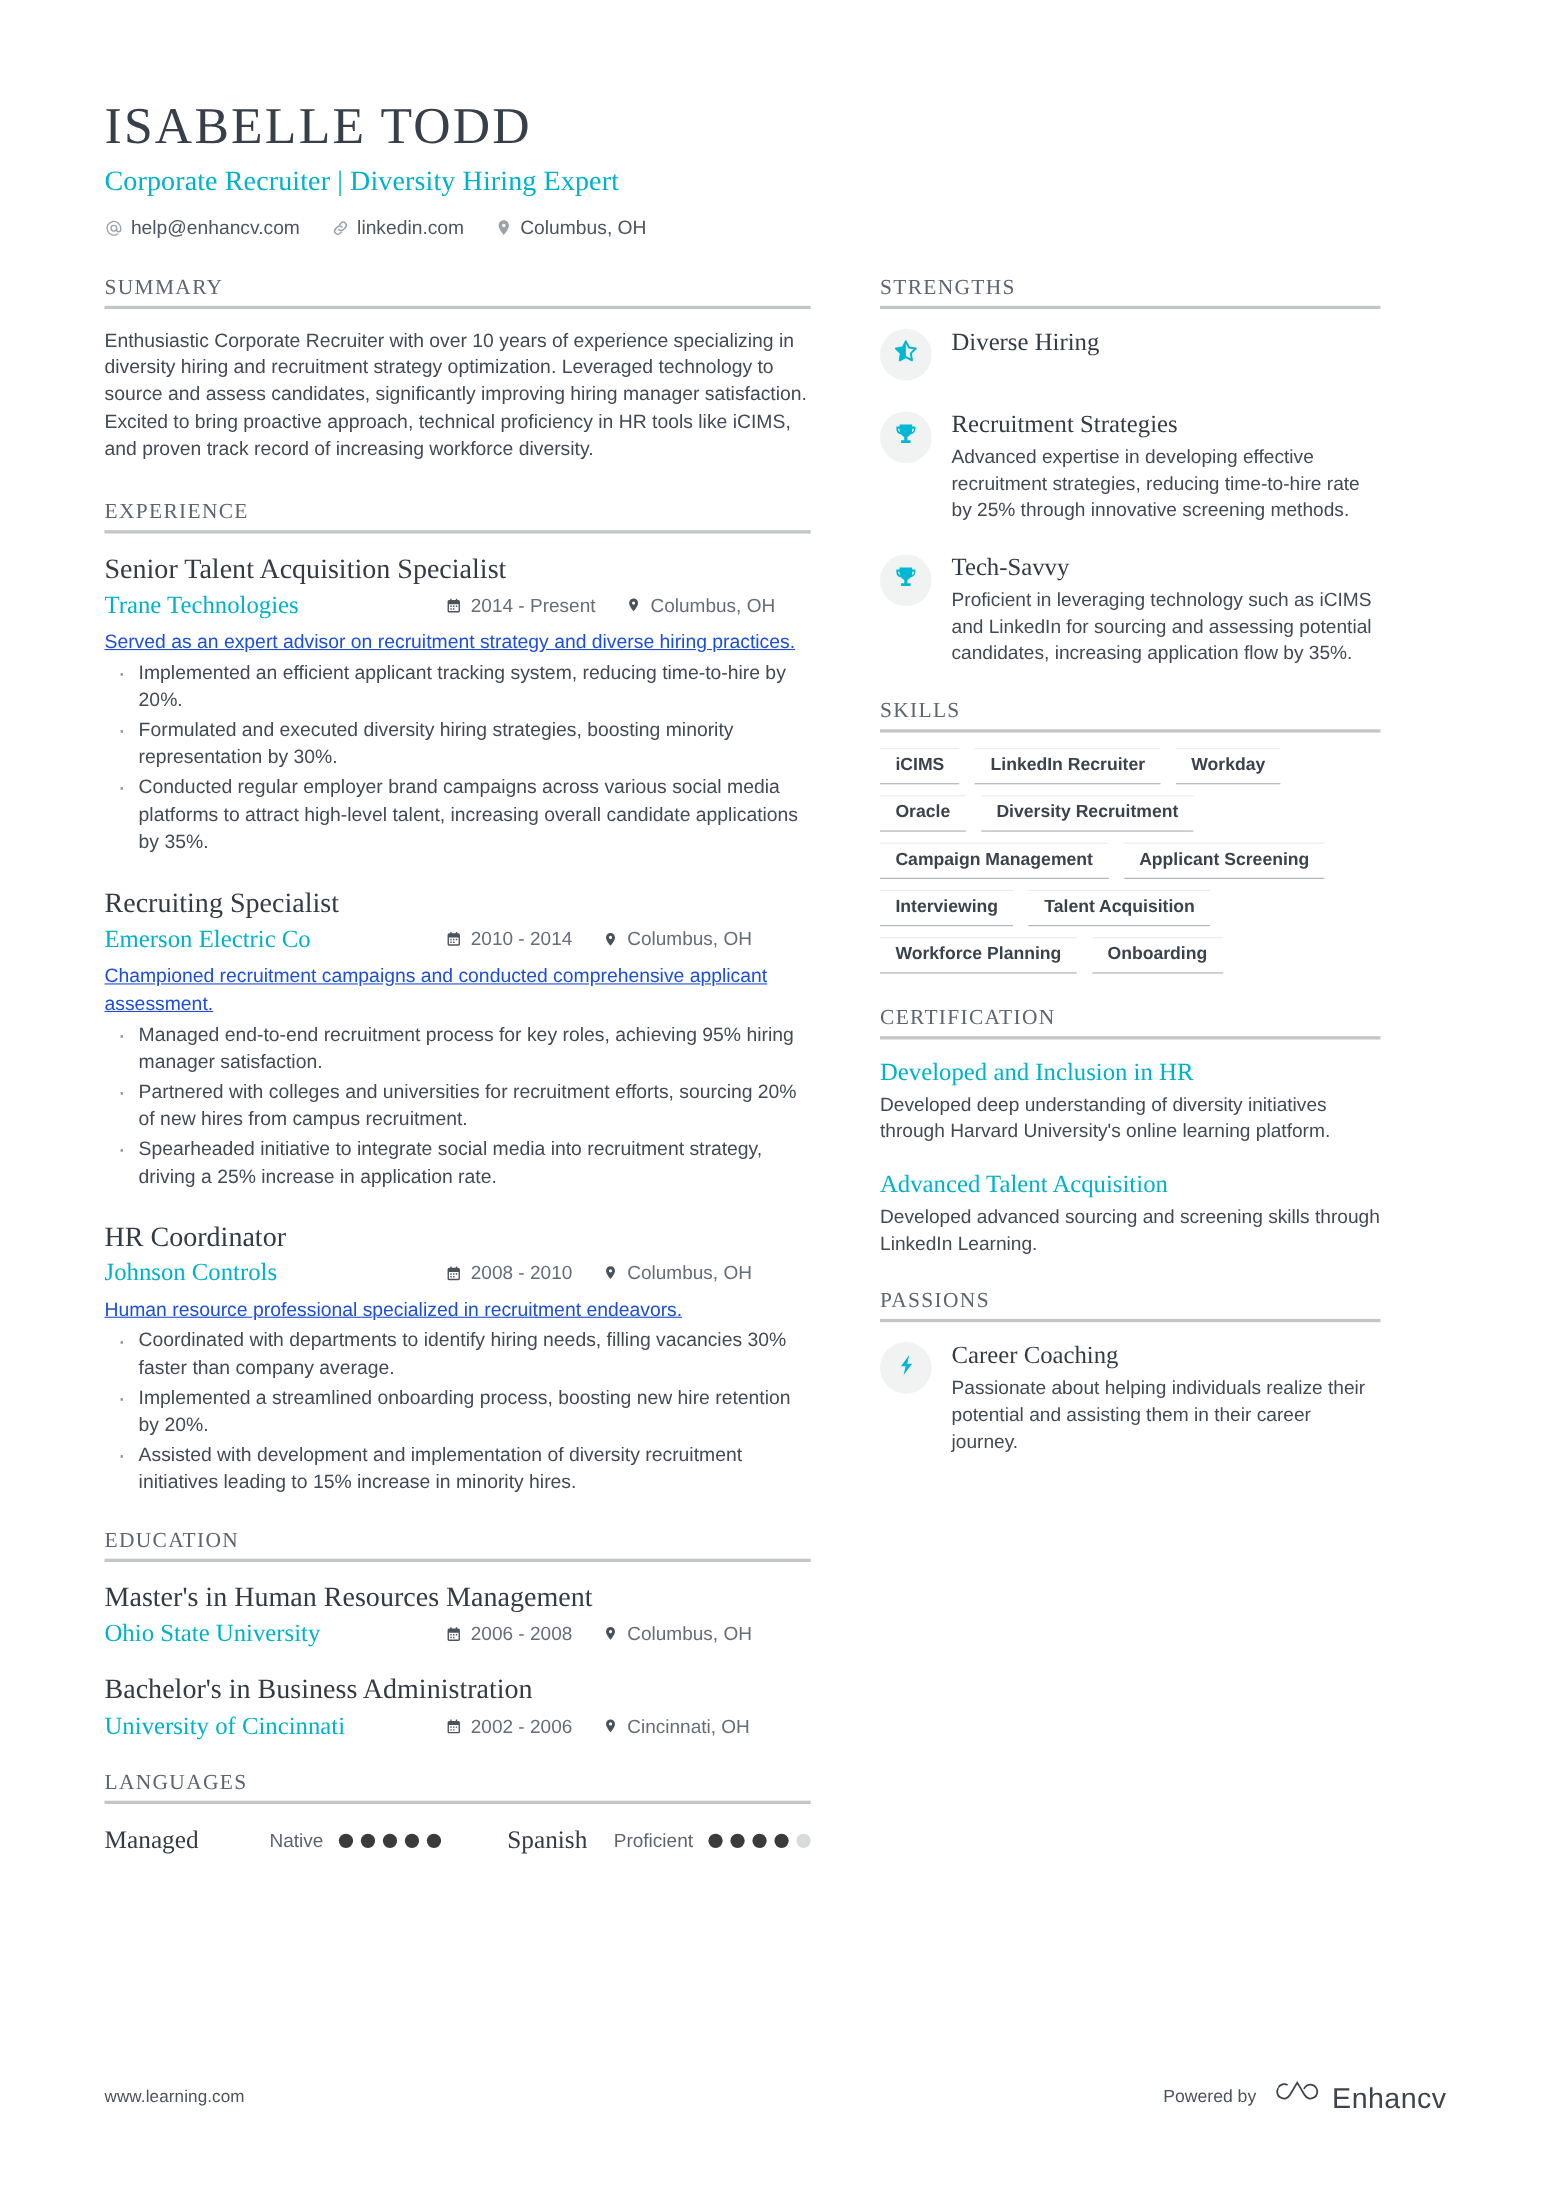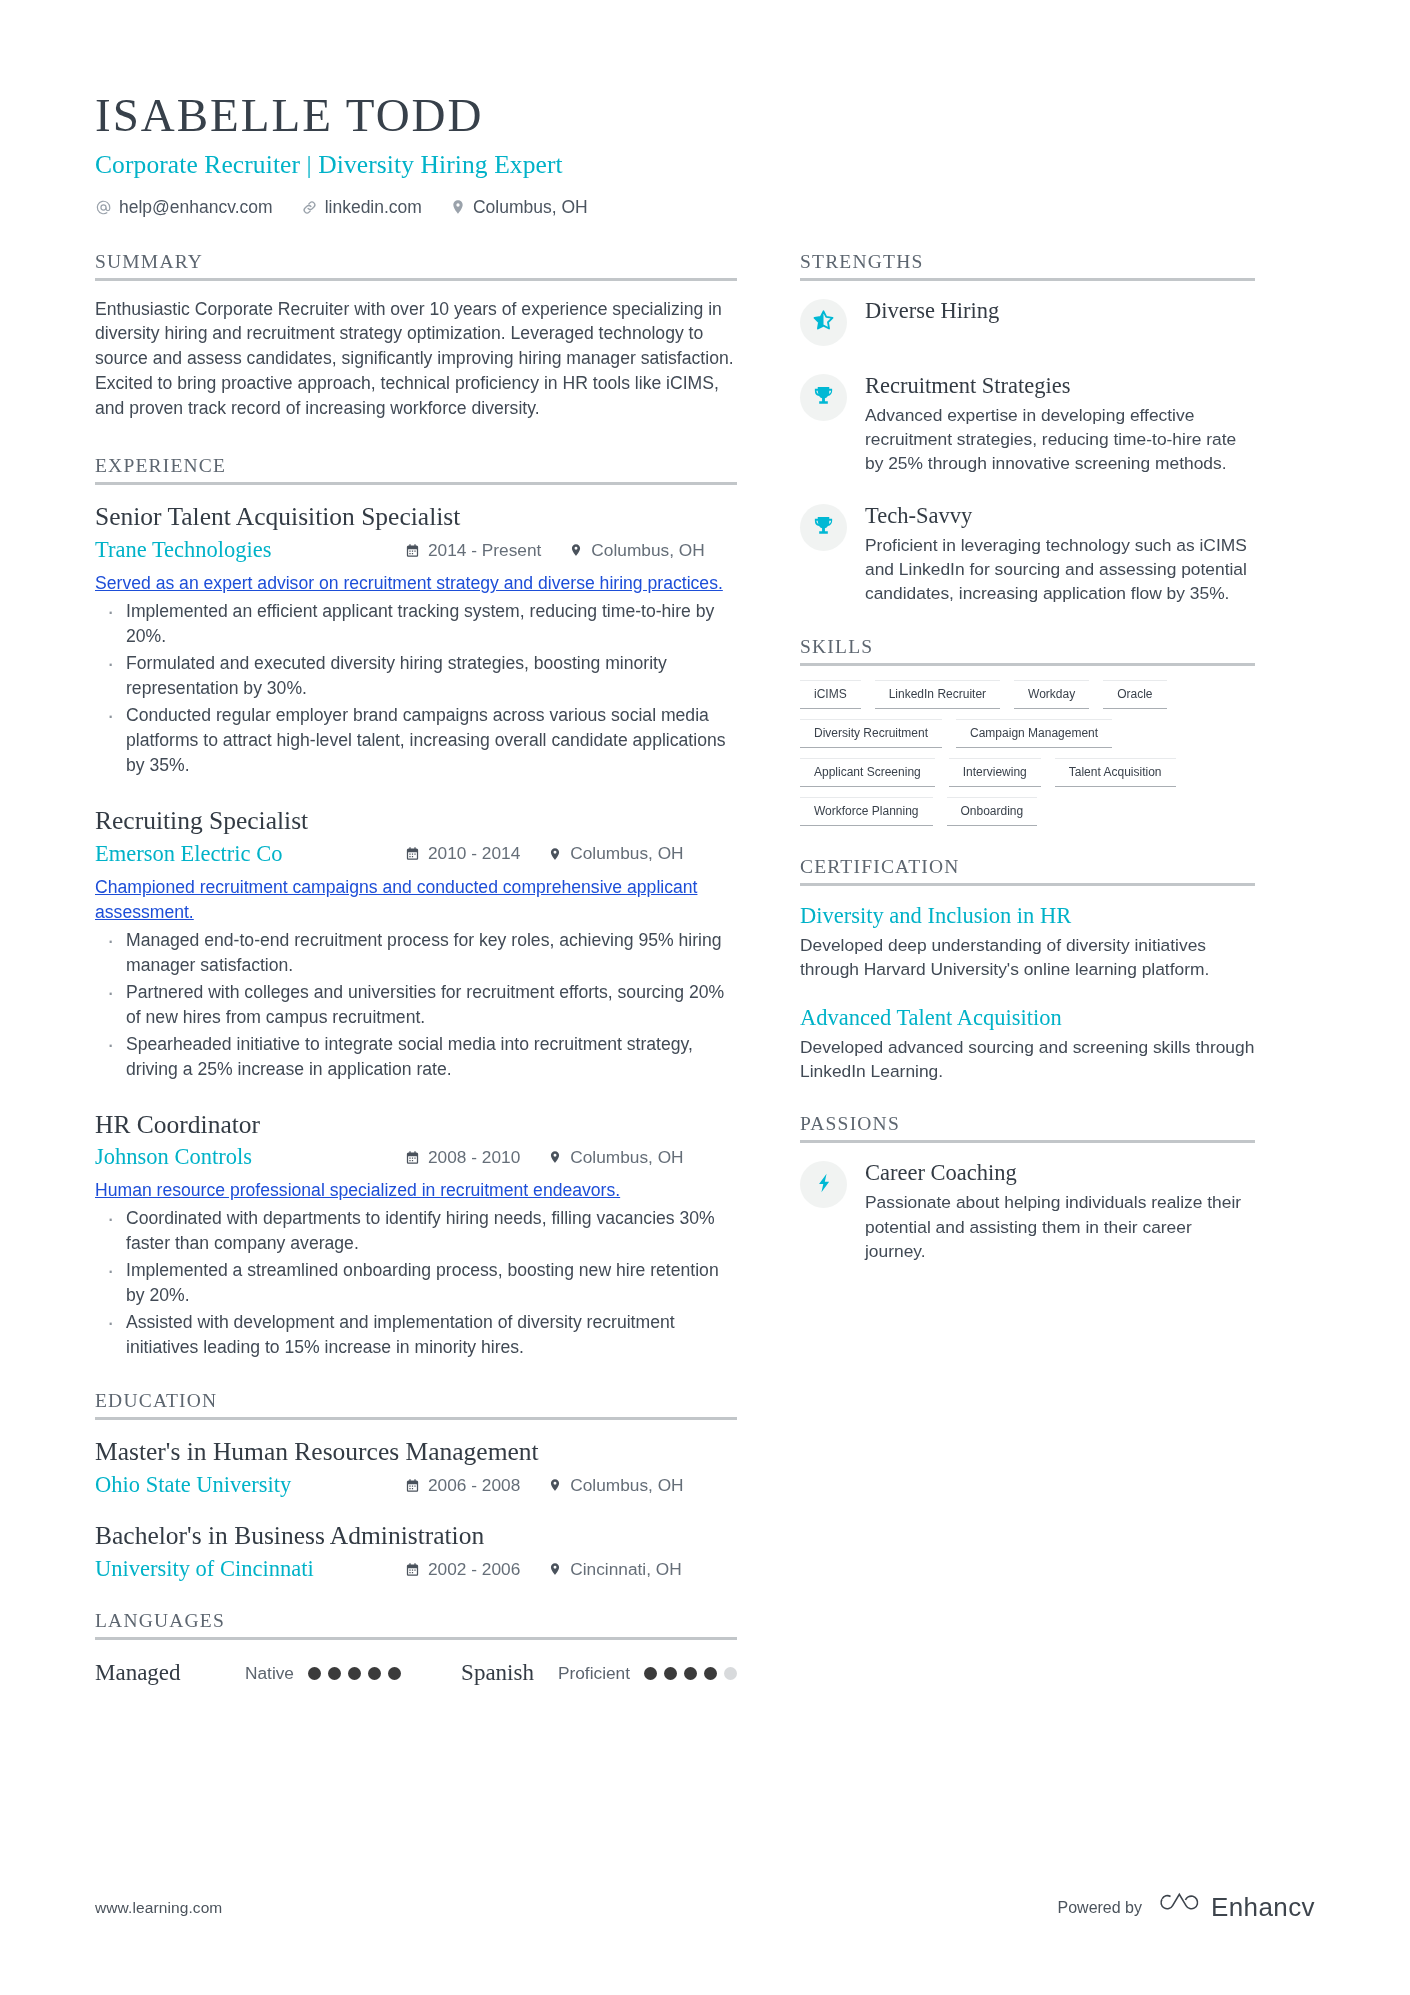--- a/index.html
+++ b/index.html
@@ -162,26 +162,27 @@
     margin-top: 4px;
   }
 
   
   .skills-wrap {
     display: flex; flex-wrap: wrap;
     gap: 10px 14px;
     padding-top: 14px;
   }
   .skill {
-    font-size: 12px;
+    font-size: 16px;
     color: #3a424c;
     padding: 6px 14px 7px 14px;
     border-top: 1px solid #e8eaec;
     border-bottom: 1px solid #a9aeb3;
     white-space: nowrap;
+    font-weight: bold;
   }
 
   
   .cert { margin-bottom: 22px; }
   .cert:last-child { margin-bottom: 0; }
   .cert-title {
     font-family: "Liberation Serif", serif;
     font-size: 22.5px;
     color: #00b2c8;
     line-height: 1.25;
@@ -516,21 +517,21 @@
           <span class="skill">Workforce Planning</span>
           <span class="skill">Onboarding</span>
         </div>
       </div>
 
       <div class="sec right-sec">
         <div class="sec-title">CERTIFICATION</div>
         <div class="sec-rule"></div>
         <div class="sec-body">
           <div class="cert">
-            <div class="cert-title">Diversity and Inclusion in HR</div>
+            <div class="cert-title">Developed and Inclusion in HR</div>
             <div class="cert-text">Developed deep understanding of diversity initiatives through Harvard University's online learning platform.</div>
           </div>
           <div class="cert">
             <div class="cert-title">Advanced Talent Acquisition</div>
             <div class="cert-text">Developed advanced sourcing and screening skills through LinkedIn Learning.</div>
           </div>
         </div>
       </div>
 
       <div class="sec right-sec">

